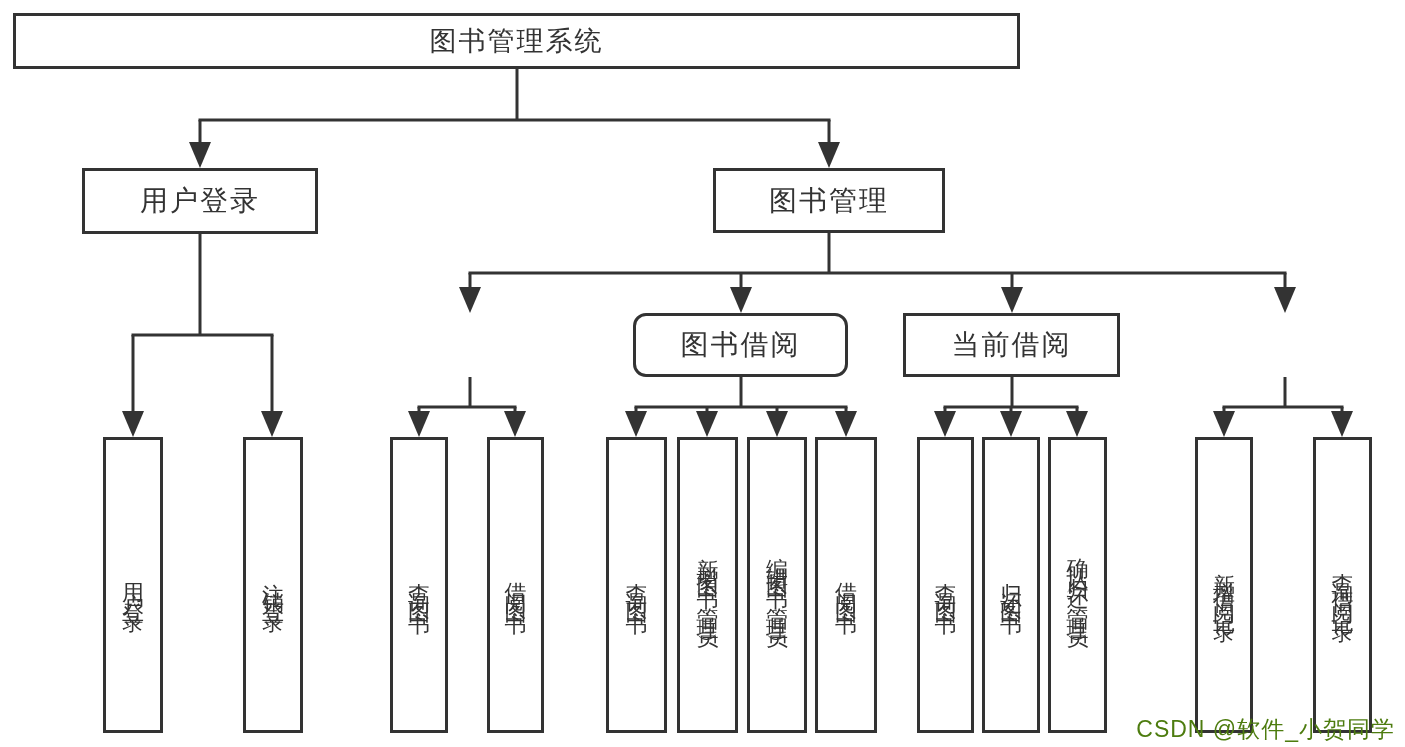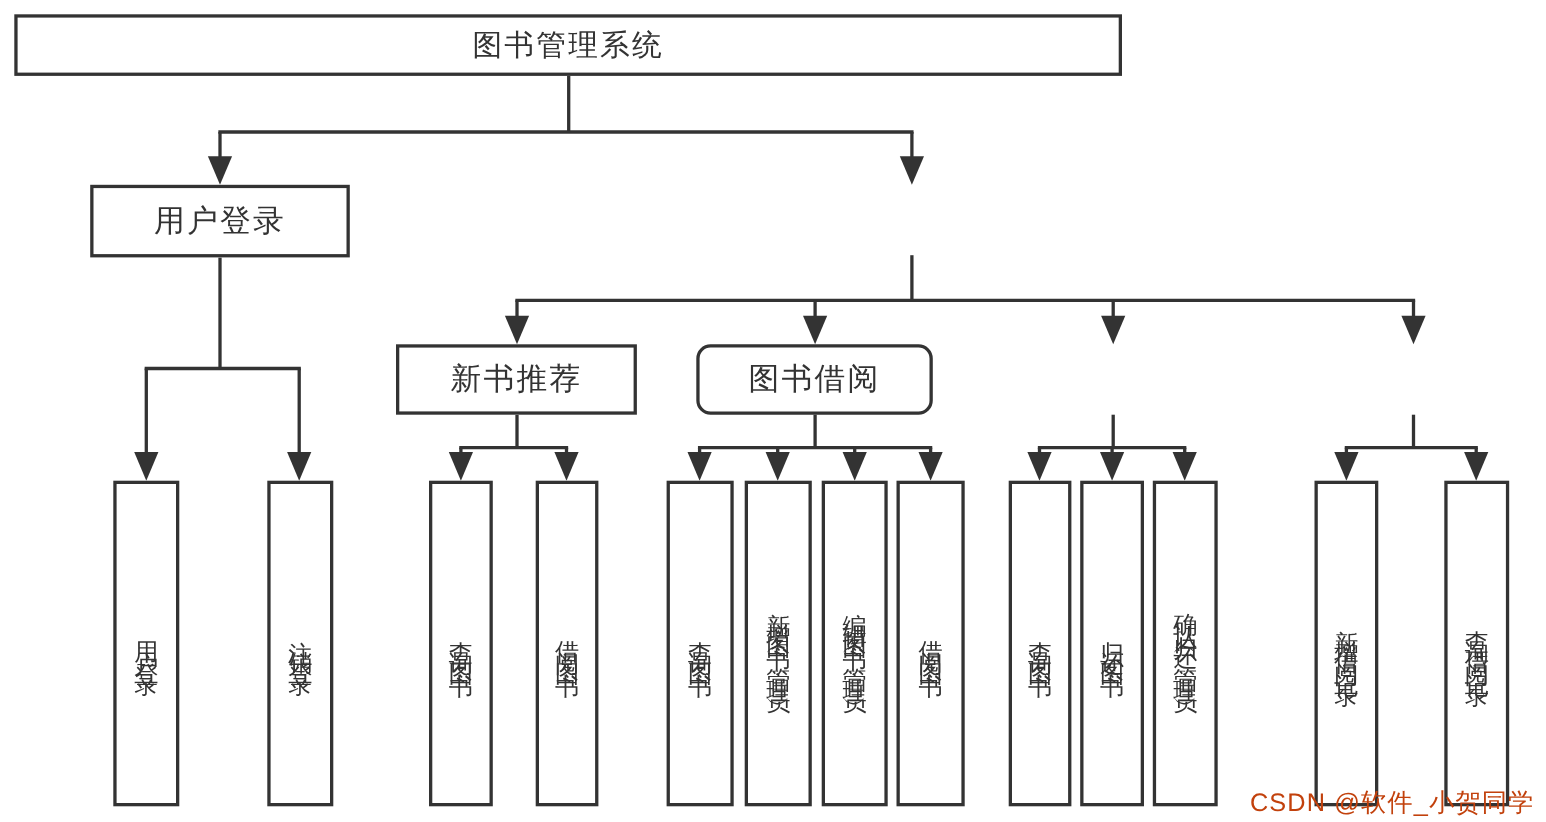--- a/index.html
+++ b/index.html
@@ -40,21 +40,21 @@
     letter-spacing: 10px;
     line-height: 1;
     color: #333333;
     white-space: nowrap;
   }
   .watermark {
     position: absolute;
     right: 10px;
     bottom: 2px;
     font-size: 23px;
-    color: #c2410c;
+    color: #4d7c0f;
     letter-spacing: 1px;
     z-index: 5;
   }
 </style>
 </head>
 <body>
 
 <div id="stage">
 
   <svg id="edges" viewBox="0 0 1405 747" xmlns="http://www.w3.org/2000/svg">
@@ -135,27 +135,30 @@
     </g>
   </svg>
 
   <div class="node h-node root-node" style="left:13px; top:13px; width:1007px; height:56px;">
     <span>图书管理系统</span>
   </div>
 
   <div class="node h-node" style="left:82px; top:168px; width:236px; height:66px;">
     <span>用户登录</span>
   </div>
-
-  <div class="node h-node" style="left:360px; top:313px; width:219px; height:64px;">
-    <span>新书推荐</span>
-  </div>
+  <div class="node h-node" style="left:713px; top:168px; width:232px; height:65px;">
+    <span>图书管理</span>
+  </div>
+
   <div class="node h-node" style="left:633px; top:313px; width:215px; height:64px;border-radius:13px;">
     <span>图书借阅</span>
   </div>
+  <div class="node h-node" style="left:903px; top:313px; width:217px; height:64px;">
+    <span>当前借阅</span>
+  </div>
 
   <div class="node leaf-node" style="left:103px; width:60px;">
     <span class="vtext">用户登录</span>
   </div>
   <div class="node leaf-node" style="left:243px; width:60px;">
     <span class="vtext">注销登录</span>
   </div>
 
   <div class="node leaf-node" style="left:390px; width:58px;">
     <span class="vtext">查询图书</span>

